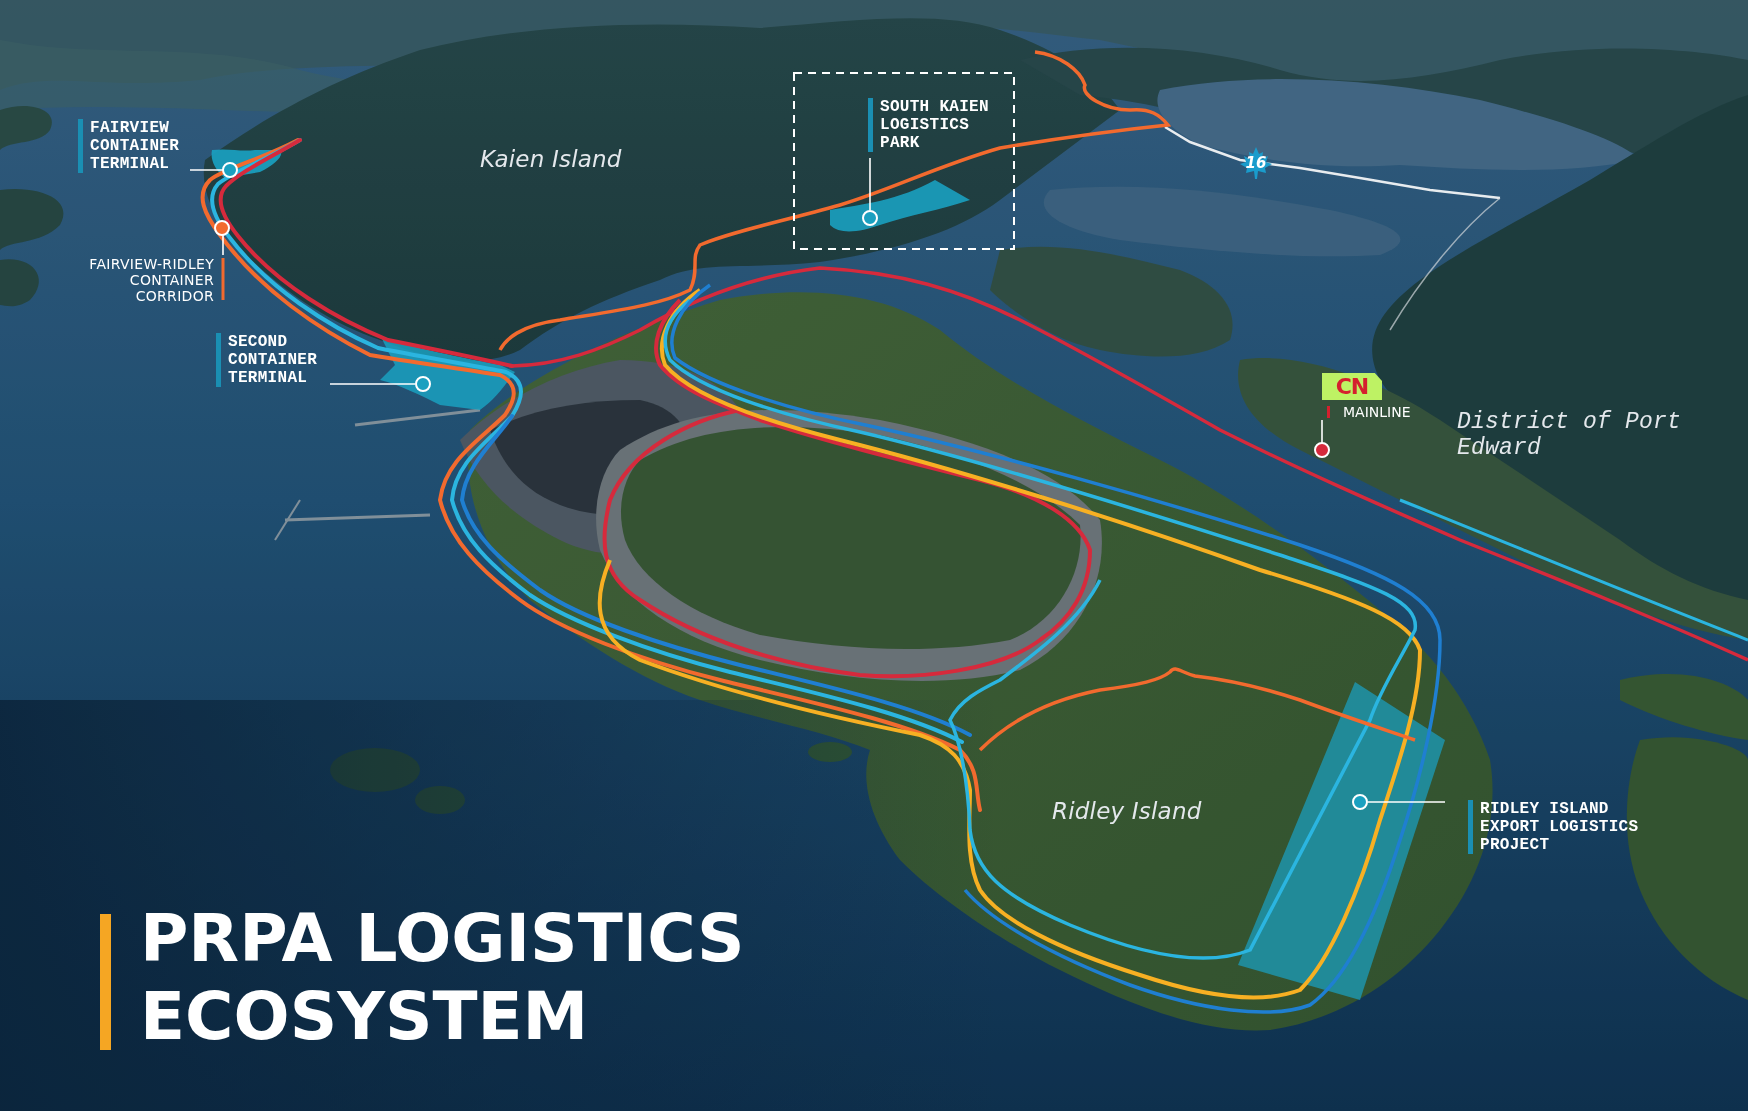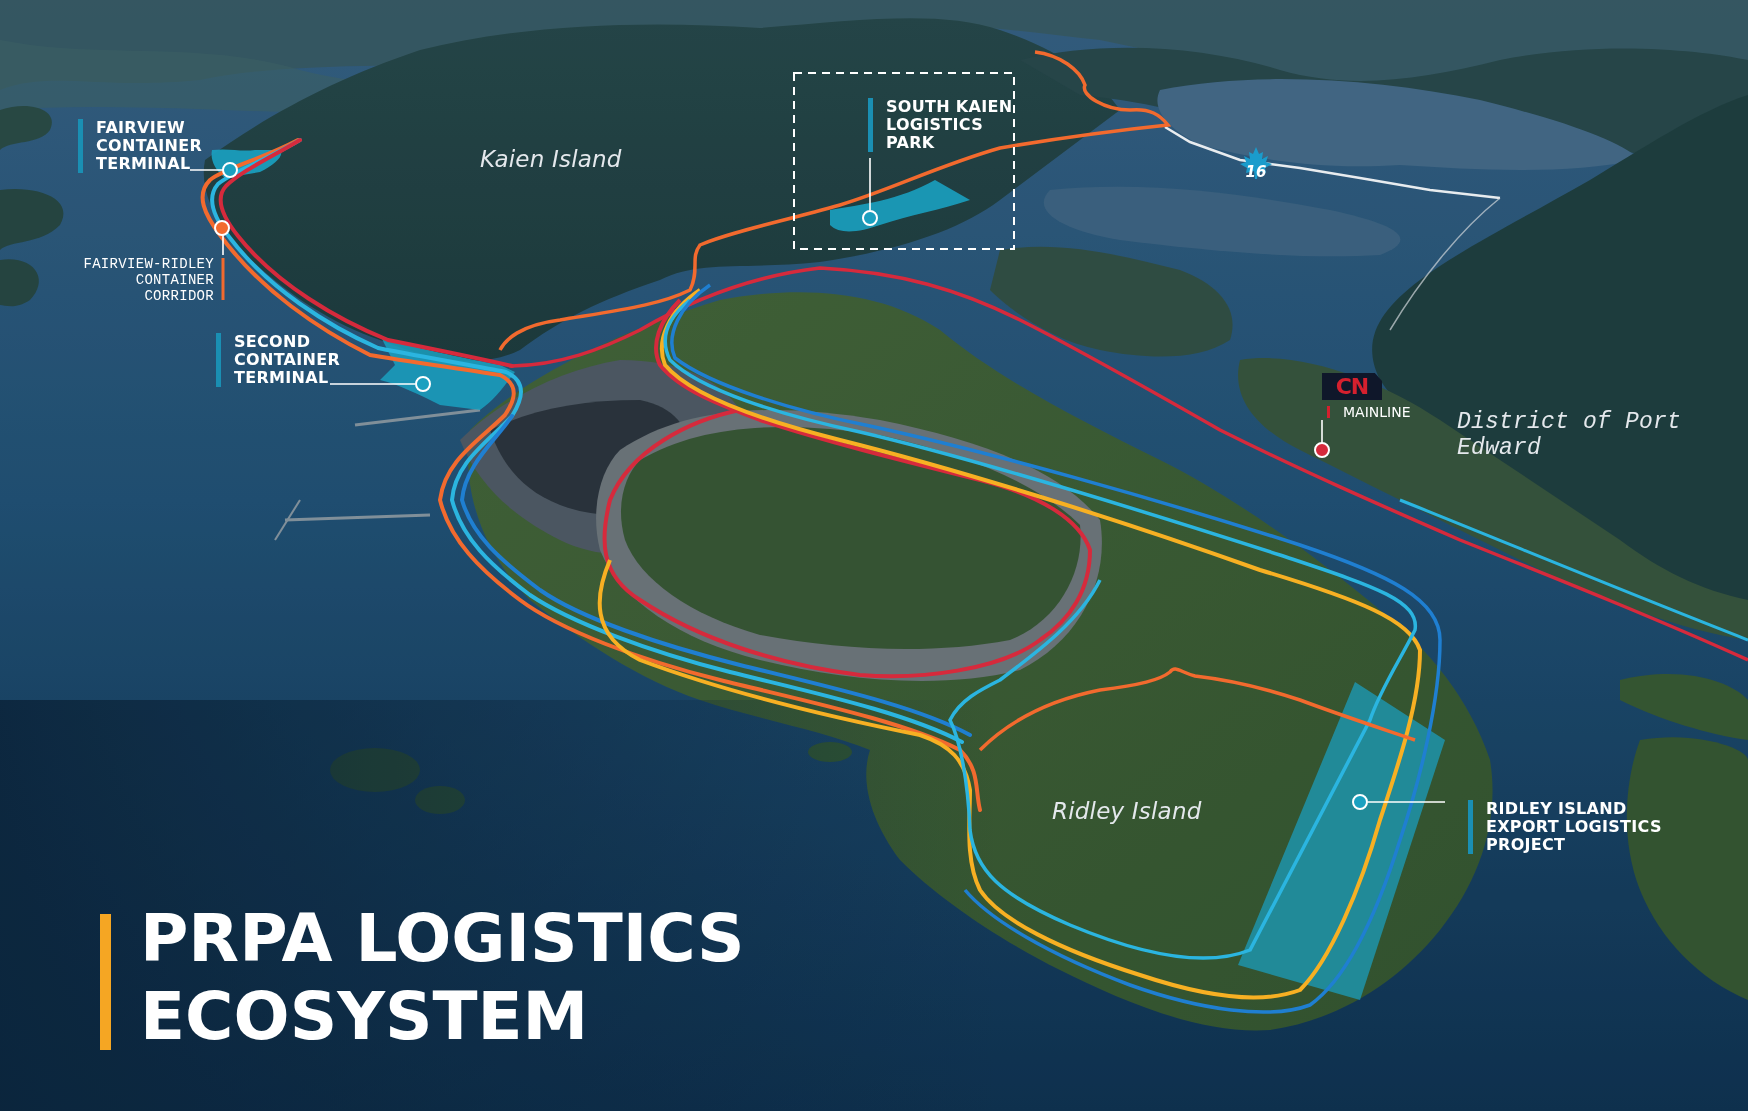--- a/index.html
+++ b/index.html
@@ -1,30 +1,30 @@
 <!DOCTYPE html>
 <html><head>
 <meta charset="utf-8">
 <style>
   html, body { margin: 0; padding: 0; }
   body { width: 1748px; height: 1111px; overflow: hidden; background: #1b3a55; position: relative; font-family: "DejaVu Sans", sans-serif; }
   #map { position: absolute; left: 0; top: 0; width: 1748px; height: 1111px; }
   .lbl { position: absolute; color: #ffffff; font-weight: bold; font-size: 16px; line-height: 18px; letter-spacing: 0.3px; text-transform: uppercase; }
   .lbl .bar { position: absolute; top: 0; bottom: 0; width: 5px; background: #1a8fb3; }
-  .lbl.left-bar { padding-left: 18px; }
+  .lbl.left-bar { padding-left: 12px; font-family: Liberation Mono, monospace; }
   .lbl.left-bar .bar { left: 0; }
-  .lbl-light { position: absolute; color: #ffffff; font-size: 14px; line-height: 16px; text-align: right; letter-spacing: 0.3px; font-family: Liberation Mono, monospace; }
+  .lbl-light { position: absolute; color: #ffffff; font-size: 14px; line-height: 16px; text-align: right; letter-spacing: 0.3px; }
   .place { position: absolute; color: #e4e8ec; font-style: italic; font-size: 23px; letter-spacing: 0.2px; }
   .title { position: absolute; left: 64px; top: 900px; padding-left: 40px; color: #fff; font-family: "DejaVu Sans", sans-serif; font-weight: bold; font-size: 66px; line-height: 78px; letter-spacing: 0px; margin-left: 36px; }
   .title .bar { position: absolute; left: 0; top: 14px; bottom: 6px; width: 11px; background: #f5a623; }
   .title span { display: block; }
-  .cn-logo { position: absolute; left: 1322px; top: 373px; width: 60px; height: 27px; background: #0f172a; clip-path: polygon(0 0, 88% 0, 100% 30%, 100% 100%, 0 100%); display: flex; align-items: center; justify-content: center; color: #d5202e; font-weight: bold; font-size: 22px; font-family: "DejaVu Sans", sans-serif; letter-spacing: -1px; }
+  .cn-logo { position: absolute; left: 1322px; top: 373px; width: 60px; height: 27px; background: #bef264; clip-path: polygon(0 0, 88% 0, 100% 30%, 100% 100%, 0 100%); display: flex; align-items: center; justify-content: center; color: #d5202e; font-weight: bold; font-size: 22px; font-family: "DejaVu Sans", sans-serif; letter-spacing: -1px; }
   .mainline { position: absolute; left: 1327px; top: 404px; color: #fff; font-size: 14px; padding-left: 16px; }
   .mainline .bar { position: absolute; left: 0; top: 2px; width: 3px; height: 12px; background: #d5202e; }
-  .hwy { position: absolute; left: 1238px; top: 145px; width: 36px; height: 36px; display: flex; align-items: flex-end; justify-content: center; }
+  .hwy { position: absolute; left: 1238px; top: 145px; width: 36px; height: 36px; display: flex; align-items: center; justify-content: center; }
   .hwy span { position: relative; color: #fff; font-weight: bold; font-style: italic; font-size: 15px; z-index: 2; }
 </style>
 </head>
 <body>
 
 <svg id="map" viewBox="0 0 1748 1111" xmlns="http://www.w3.org/2000/svg">
   <defs>
     <linearGradient id="sea" x1="0" y1="0" x2="0" y2="1">
       <stop offset="0" stop-color="#3c6689"></stop>
       <stop offset="0.45" stop-color="#24557a"></stop>

